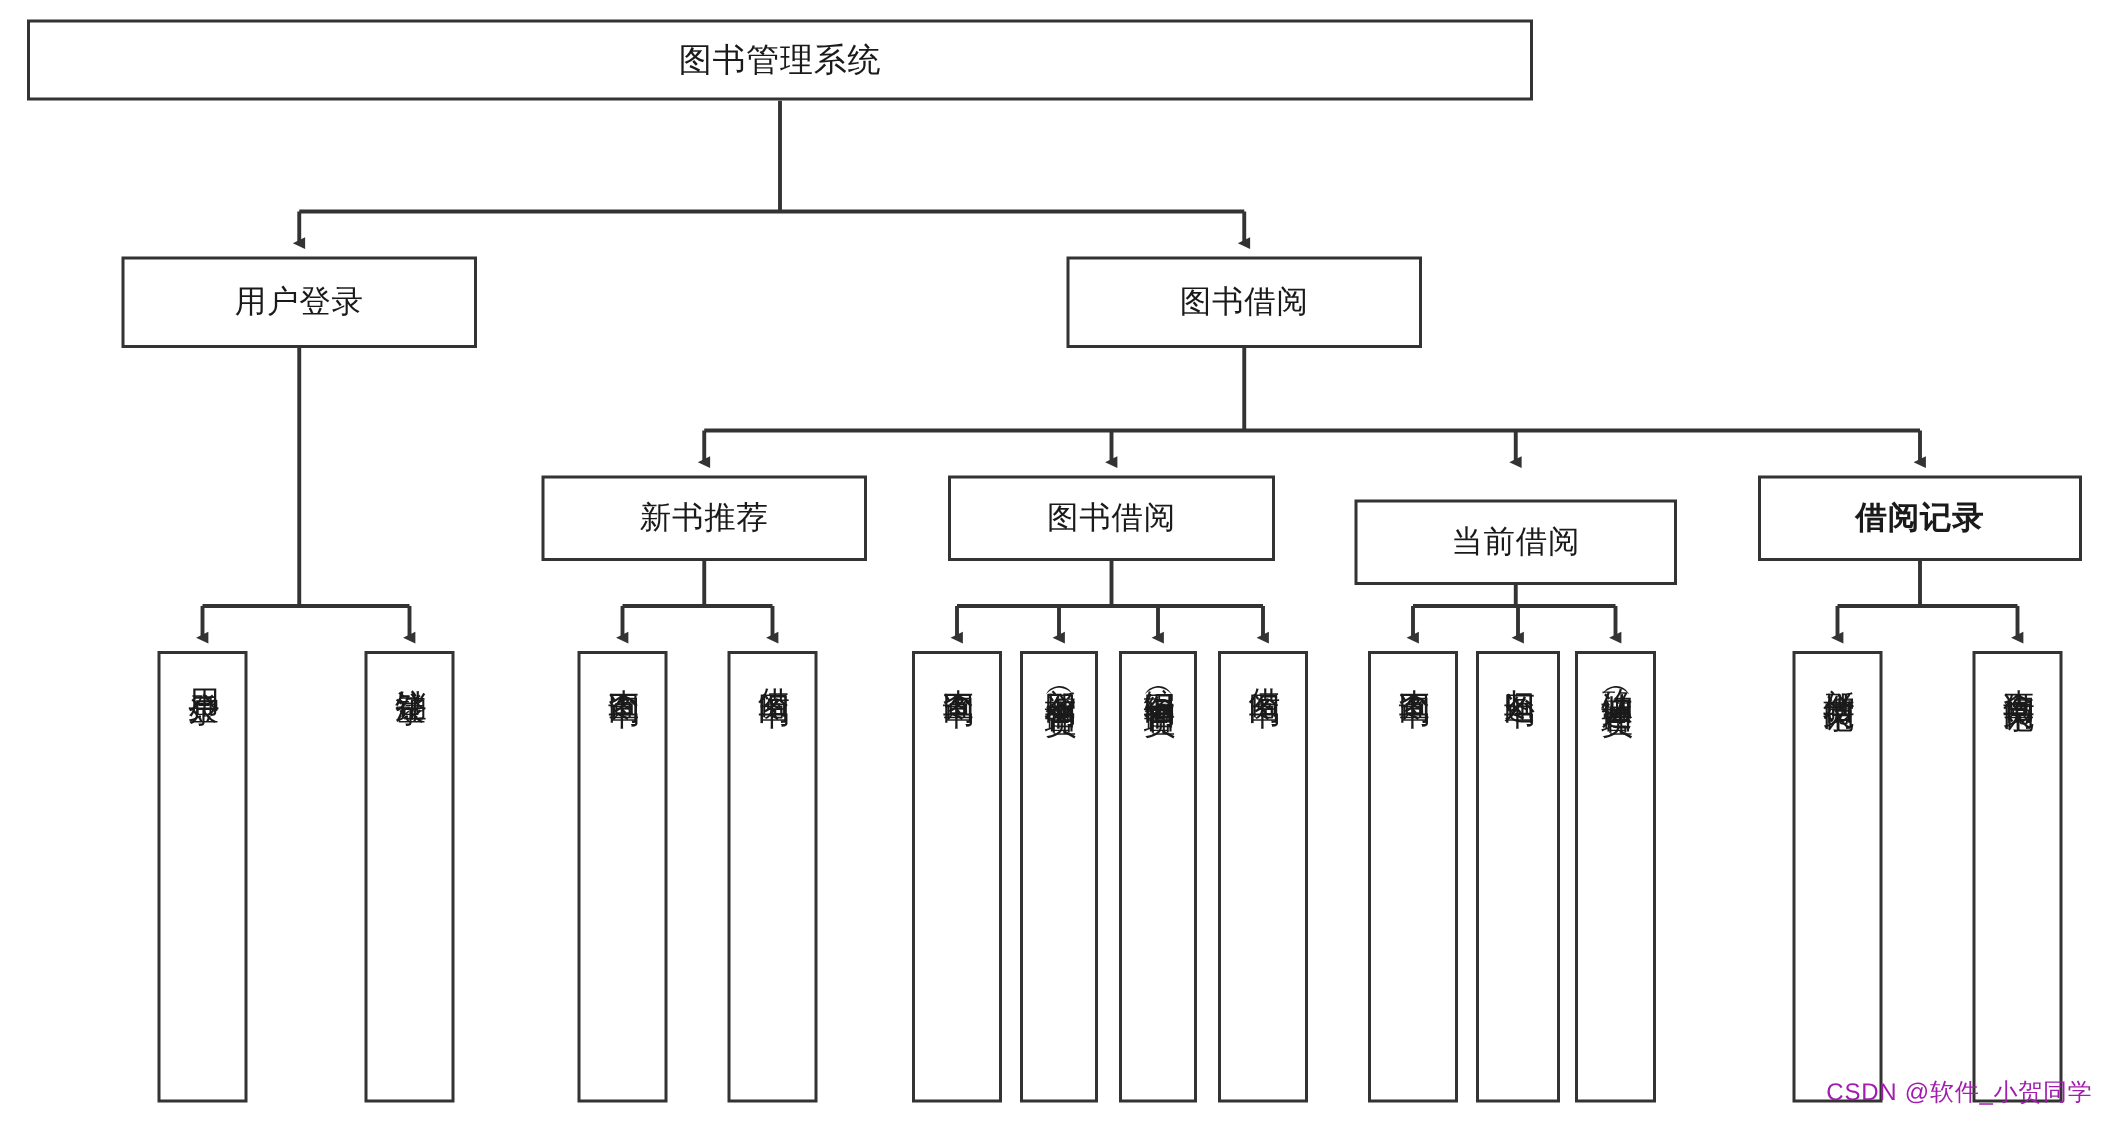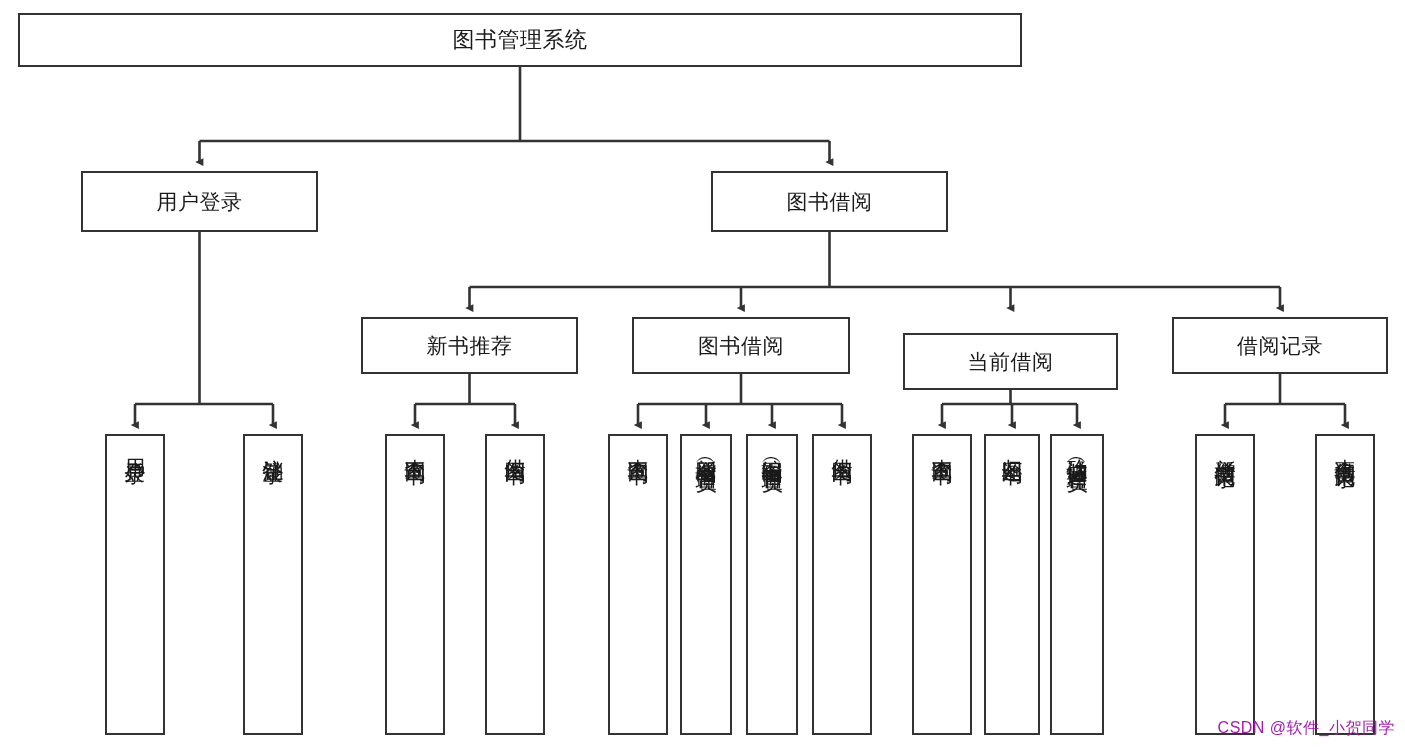--- a/index.html
+++ b/index.html
@@ -134,21 +134,21 @@
       </div>
       <div class="node horizontal level3" style="left: 361px; top: 317px; width: 217px; height: 57px;">
         <span class="label">新书推荐</span>
       </div>
       <div class="node horizontal level3" style="left: 632px; top: 317px; width: 218px; height: 57px;">
         <span class="label">图书借阅</span>
       </div>
       <div class="node horizontal level3" style="left: 903px; top: 317px; width: 215px; height: 57px; margin-top: 16px;">
         <span class="label">当前借阅</span>
       </div>
-      <div class="node horizontal level3" style="left: 1172px; top: 317px; width: 216px; height: 57px;">
+      <div class="node horizontal level3" style="left: 1172px; top: 317px; width: 216px; height: 57px; font-weight: bold;">
         <span class="label">借阅记录</span>
       </div>
       <div class="node vertical level4" style="left: 105px; top: 434px; width: 60px; height: 301px;">
         <span class="label">用户登录</span>
       </div>
       <div class="node vertical level4" style="left: 243px; top: 434px; width: 60px; height: 301px;">
         <span class="label">注销登录</span>
       </div>
       <div class="node vertical level4" style="left: 385px; top: 434px; width: 60px; height: 301px;">
         <span class="label">查询图书</span>

